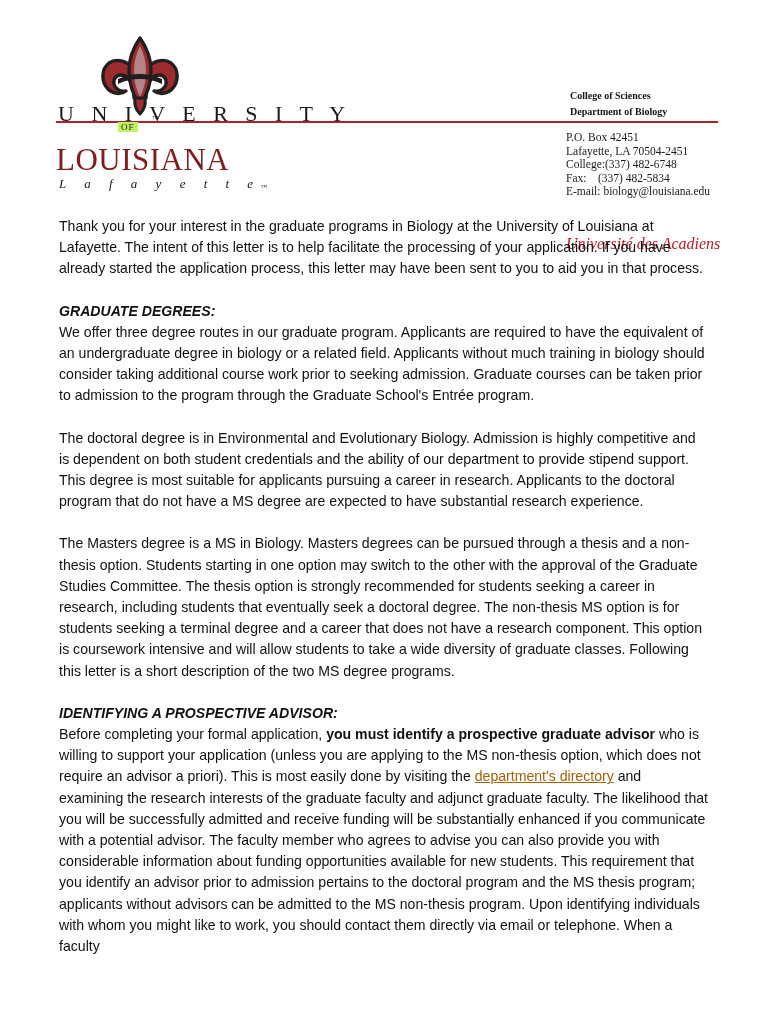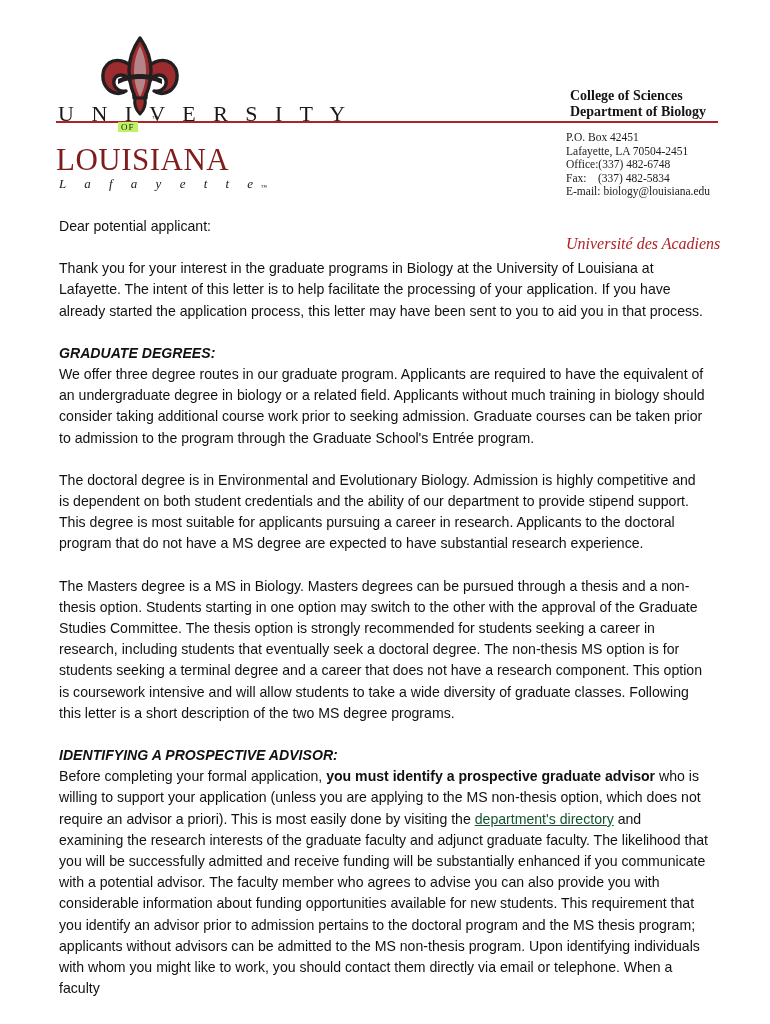--- a/index.html
+++ b/index.html
@@ -125,21 +125,21 @@
     z-index: 1;
   }
 
   
   .dept-head {
     position: absolute;
     left: 570px;
     top: 88px;
     font-family: "Liberation Serif", serif;
     font-weight: bold;
-    font-size: 14px;
+    font-size: 10px;
     line-height: 15.5px;
     color: #141414;
     white-space: nowrap;
   }
 
   .contact-block {
     position: absolute;
     left: 566px;
     top: 131px;
     font-family: "Liberation Serif", serif;
@@ -195,21 +195,21 @@
     font-style: italic;
   }
 
   .bold {
     font-weight: bold;
   }
   .ital {
   }
 
   a.doclink, .doclink {
-    color: #14532d;
+    color: #a16207;
     text-decoration: underline;
     cursor: pointer;
   }
 </style>
 </head>
 <body>
 
 <div class="page">
 
   <div class="letterhead">
@@ -249,31 +249,30 @@
     <div class="red-rule"></div>
 
     <div class="dept-head">
       <div>College of Sciences</div>
       <div>Department of Biology</div>
     </div>
 
     <div class="contact-block">
       <span class="contact-row">P.O. Box 42451</span>
       <span class="contact-row">Lafayette, LA 70504-2451</span>
-      <span class="contact-row"><span class="lbl">Office:</span><span>(337) 482-6748</span></span>
+      <span class="contact-row"><span class="lbl">College:</span><span>(337) 482-6748</span></span>
       <span class="contact-row"><span class="lbl">Fax:</span><span>(337) 482-5834</span></span>
       <span class="contact-row"><span>E-mail:</span>&nbsp;<span>biology@louisiana.edu</span></span>
     </div>
 
     <div class="tagline">Université des Acadiens</div>
   </div>
 
   <div class="body-copy">
 
-    <p class="salutation">Dear potential applicant:</p>
 
     <p class="para">Thank you for your interest in the graduate programs in Biology at the University of Louisiana at Lafayette. The intent of this letter is to help facilitate the processing of your application. If you have already started the application process, this letter may have been sent to you to aid you in that process.</p>
 
     <p class="para">
       <span class="section-head">GRADUATE DEGREES:</span><span>We offer three degree routes in our graduate program. Applicants are required to have the equivalent of an undergraduate degree in biology or a related field. Applicants without much training in biology should consider taking additional course work prior to seeking admission. Graduate courses can be taken prior to admission to the program through the Graduate School's Entrée program.</span>
     </p>
 
     <p class="para">The doctoral degree is in Environmental and Evolutionary Biology. Admission is highly competitive and is dependent on both student credentials and the ability of our department to provide stipend support. This degree is most suitable for applicants pursuing a career in research. Applicants to the doctoral program that do not have a MS degree are expected to have substantial research experience.</p>
 
     <p class="para">The Masters degree is a MS in Biology. Masters degrees can be pursued through a thesis and a non-thesis option. Students starting in one option may switch to the other with the approval of the Graduate Studies Committee. The thesis option is strongly recommended for students seeking a career in research, including students that eventually seek a doctoral degree. The non-thesis MS option is for students seeking a terminal degree and a career that does not have a research component. This option is coursework intensive and will allow students to take a wide diversity of graduate classes. Following this letter is a short description of the two MS degree programs.</p>

